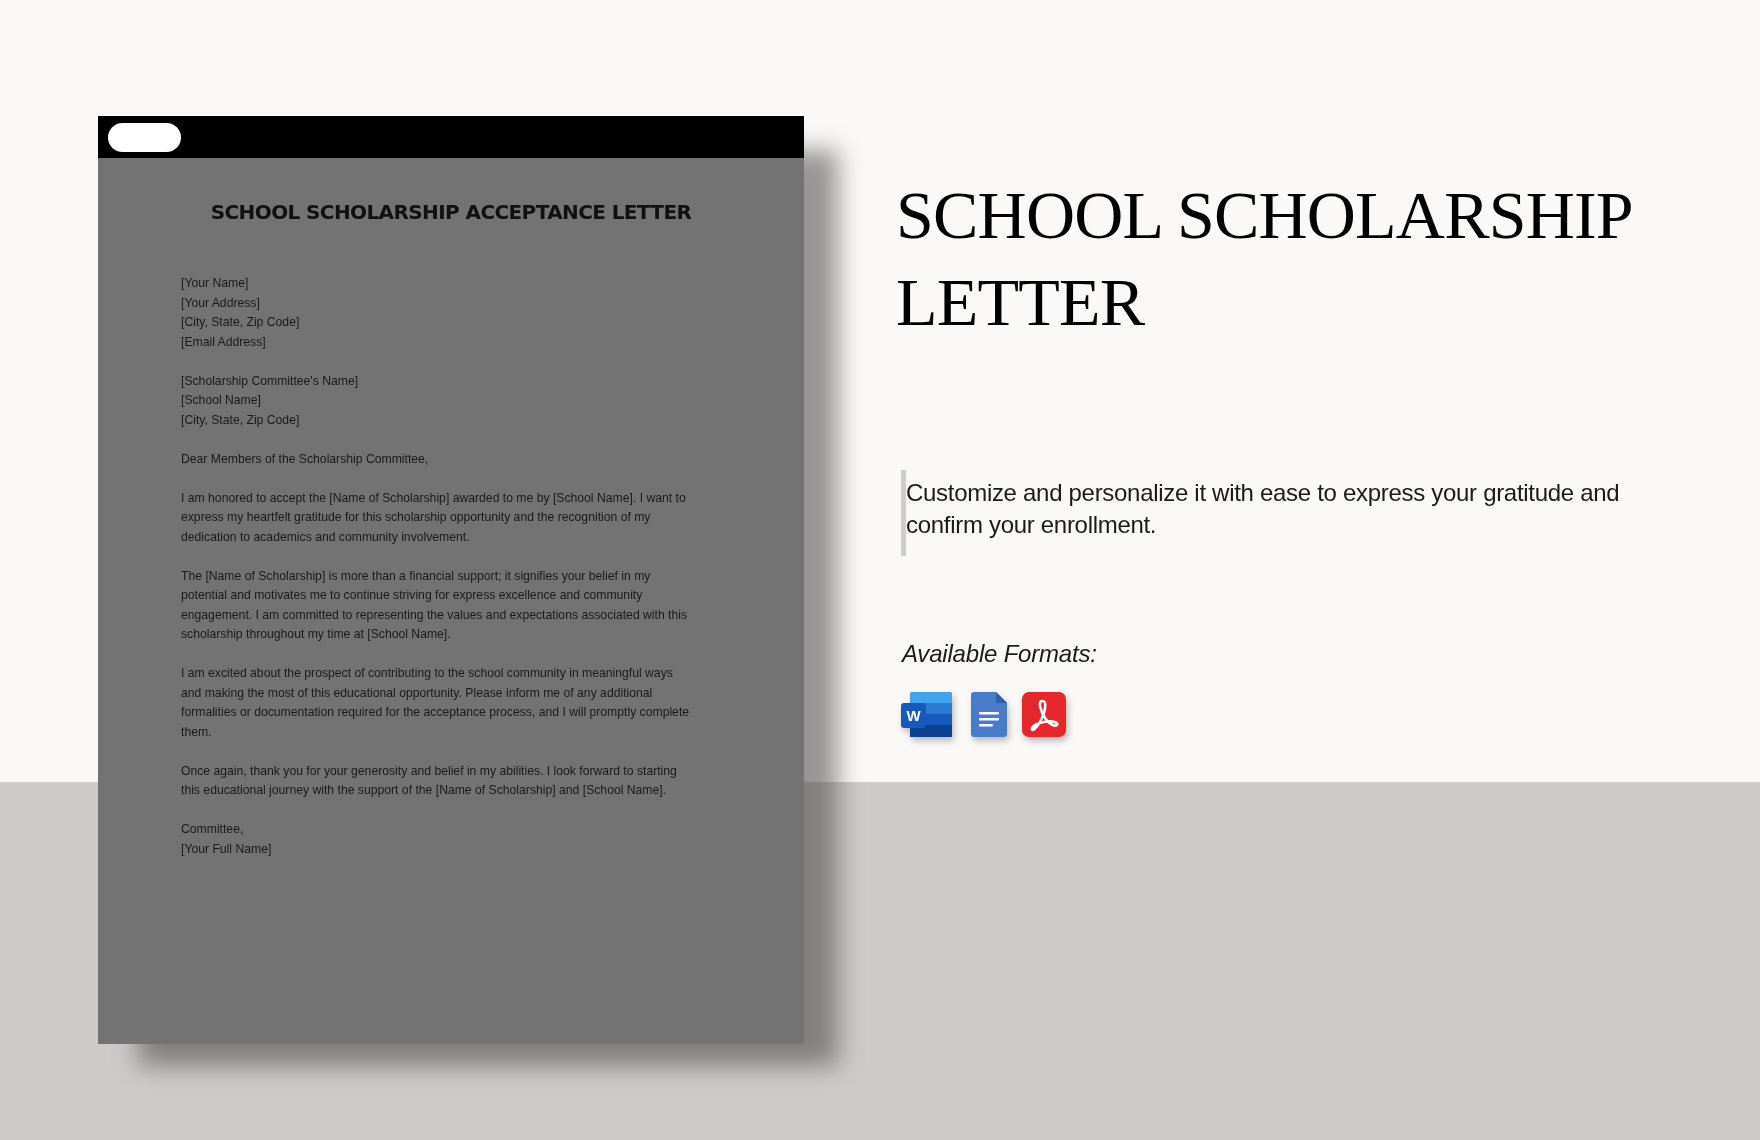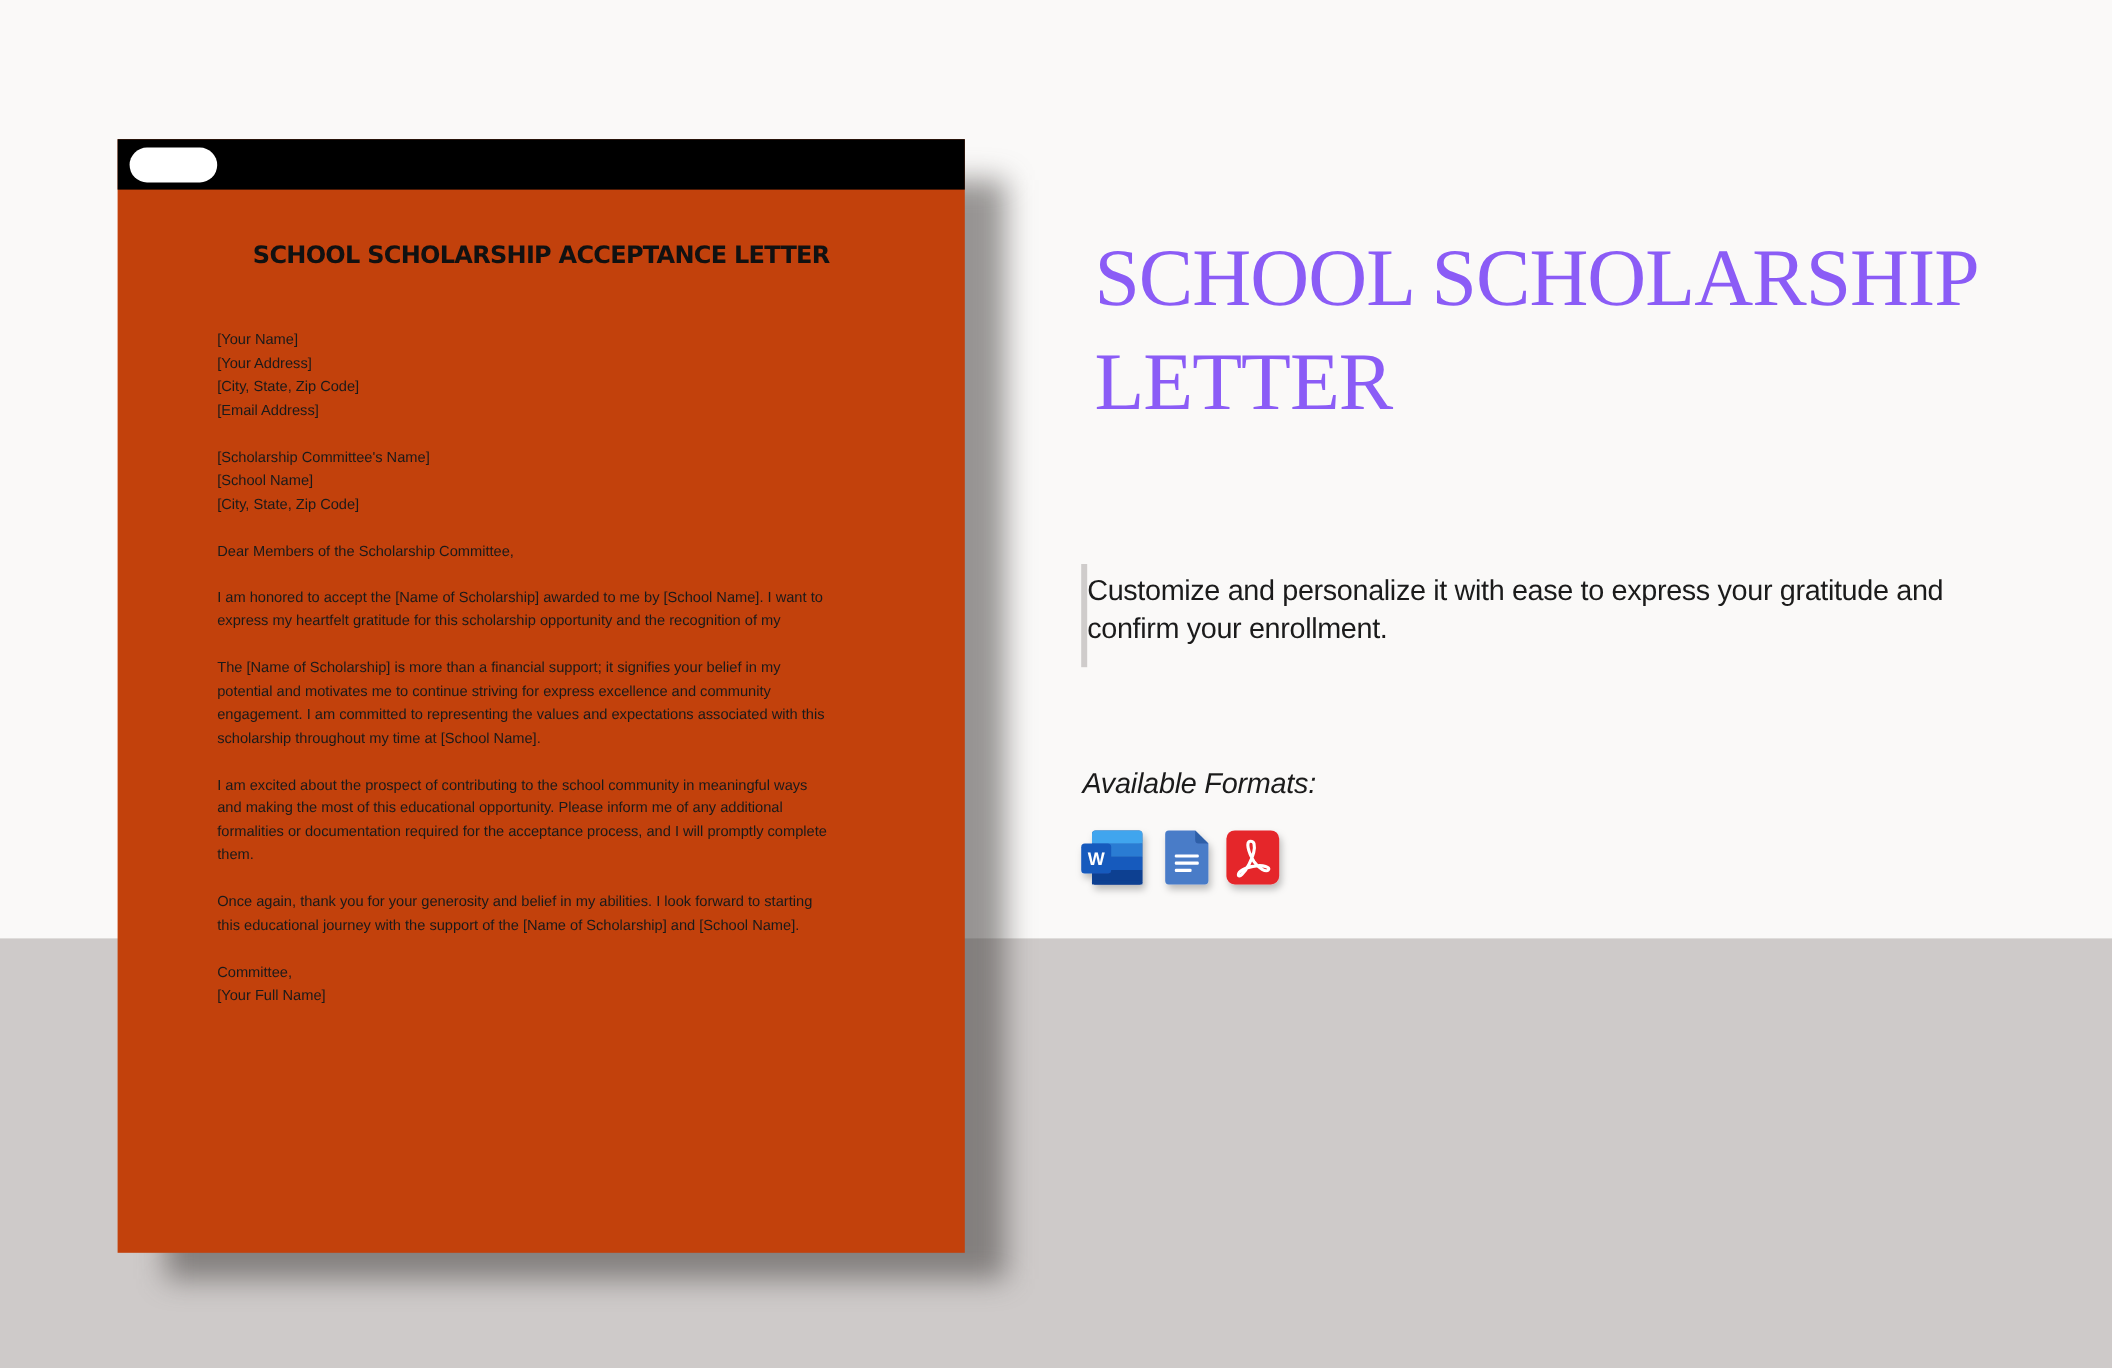--- a/index.html
+++ b/index.html
@@ -28,21 +28,21 @@
       position: absolute;
       left: 138px; top: 150px;
       width: 700px; height: 916px;
       background: rgba(70, 66, 64, 0.55);
       filter: blur(12px);
     }
     .page {
       position: absolute;
       left: 98px; top: 116px;
       width: 706px; height: 928px;
-      background: #c2410c;
+      background: #737373;
     }
     .page-header {
       position: absolute;
       left: 0; top: 0;
       width: 706px; height: 42px;
       background: #000000;
     }
     .page-pill {
       position: absolute;
       left: 10px; top: 7px;
@@ -78,22 +78,22 @@
       display: block;
       white-space: nowrap;
     }
     .heading {
       position: absolute;
       left: 896px; top: 172px;
       width: 820px;
       font-family: "Liberation Serif", serif;
       font-size: 68px;
       line-height: 87px;
-      color: #8b5cf6;
-      margin: 16px;
+      color: #000000;
+      margin: 0;
       font-weight: normal;
       letter-spacing: -0.8px;
     }
     .heading .hline { display: block; white-space: nowrap; }
     .desc {
       position: absolute;
       left: 901px; top: 470px;
       height: 86px;
       border-left: 5px solid #cfcccb;
       width: 760px;
@@ -158,20 +158,21 @@
       <span class="line">[Scholarship Committee's Name]</span>
       <span class="line">[School Name]</span>
       <span class="line">[City, State, Zip Code]</span>
     </p>
     <p>
       <span class="line">Dear Members of the Scholarship Committee,</span>
     </p>
     <p>
       <span class="line">I am honored to accept the [Name of Scholarship] awarded to me by [School Name]. I want to</span>
       <span class="line">express my heartfelt gratitude for this scholarship opportunity and the recognition of my</span>
+      <span class="line">dedication to academics and community involvement.</span>
     </p>
     <p>
       <span class="line">The [Name of Scholarship] is more than a financial support; it signifies your belief in my</span>
       <span class="line">potential and motivates me to continue striving for express excellence and community</span>
       <span class="line">engagement. I am committed to representing the values and expectations associated with this</span>
       <span class="line">scholarship throughout my time at [School Name].</span>
     </p>
     <p>
       <span class="line">I am excited about the prospect of contributing to the school community in meaningful ways</span>
       <span class="line">and making the most of this educational opportunity. Please inform me of any additional</span>

